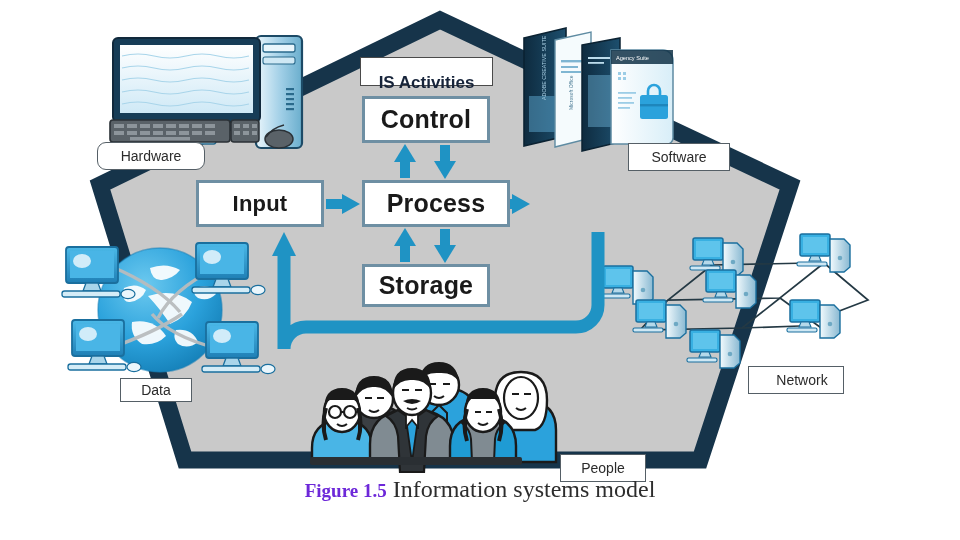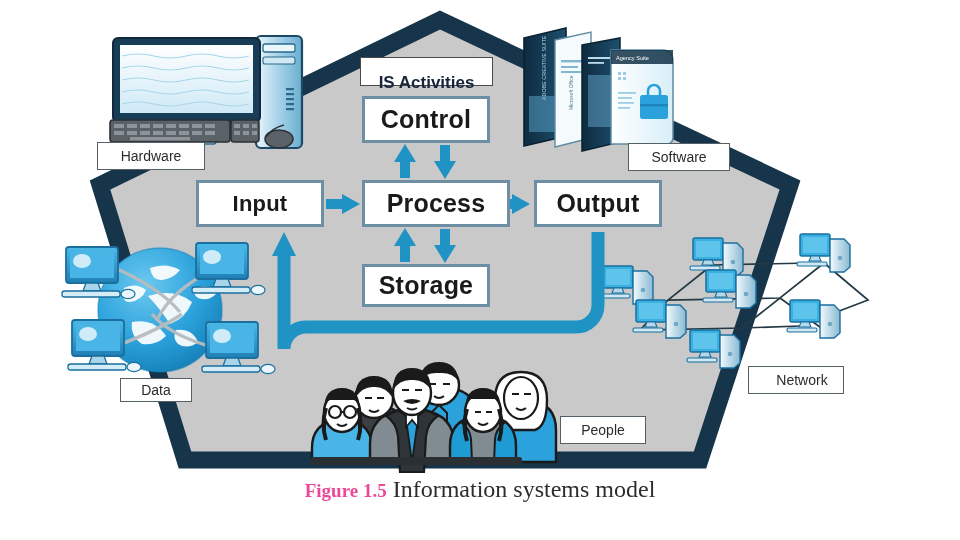--- a/index.html
+++ b/index.html
@@ -31,31 +31,31 @@
   
   #is-activities{position:absolute;left:360px;top:57px;width:133px;height:29px;
       background:#ffffff;border:1px solid #4a4a4a;
       display:flex;align-items:center;justify-content:center;box-sizing:border-box;}
   #is-activities span{font-size:17px;font-weight:bold;color:#17243a;margin-top:23px;}
 
   
   .clabel{position:absolute;background:#ffffff;border:1px solid #555f66;
       display:flex;align-items:center;justify-content:center;box-sizing:border-box;}
   .clabel span{font-size:14px;color:#2b2b2b;font-family:"Liberation Sans",sans-serif;}
-  #lbl-hardware{left:97px;top:142px;width:108px;height:28px;}
+  #lbl-hardware{left:97px;top:142px;width:108px;height:28px;border-radius:9px;}
   #lbl-software{left:628px;top:143px;width:102px;height:28px;}
   #lbl-data{left:120px;top:378px;width:72px;height:24px;}
   #lbl-network{left:748px;top:366px;width:96px;height:28px;padding-left:12px;}
-  #lbl-people{left:560px;top:416px;width:86px;height:28px;}
+  #lbl-people{left:560px;top:454px;width:86px;height:28px;}
 
   
   #caption{position:absolute;left:0;top:476px;width:960px;text-align:center;
            white-space:nowrap;}
   #caption .fig{font-family:"Liberation Serif",serif;font-weight:bold;
-      font-size:19px;color:#ec4899;}
+      font-size:19px;color:#6d28d9;}
   #caption .ttl{font-family:"Liberation Serif",serif;font-size:24px;
       color:#2d2d2d;}
 </style>
 </head>
 <body>
 
 <div id="stage">
 
   <svg id="art" viewBox="0 0 960 540">
     <defs>
@@ -439,23 +439,20 @@
 
   <div class="fbox" id="box-control">
     <span>Control</span>
   </div>
   <div class="fbox" id="box-input">
     <span>Input</span>
   </div>
   <div class="fbox" id="box-process">
     <span>Process</span>
   </div>
-  <div class="fbox" id="box-output">
-    <span>Output</span>
-  </div>
   <div class="fbox" id="box-storage">
     <span>Storage</span>
   </div>
 
   <div class="clabel" id="lbl-hardware">
     <span>Hardware</span>
   </div>
   <div class="clabel" id="lbl-software">
     <span>Software</span>
   </div>

